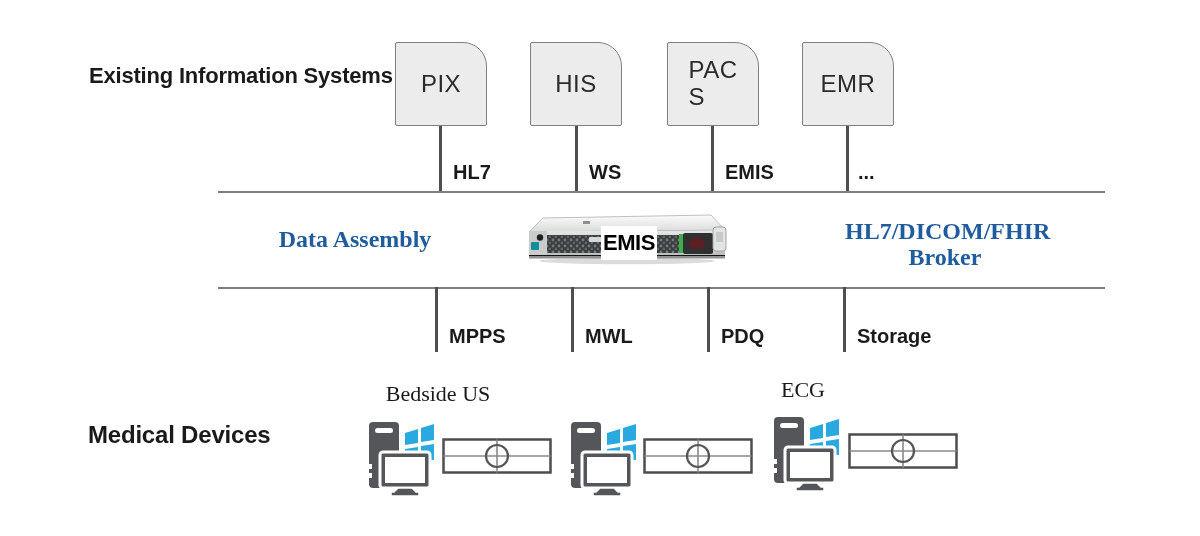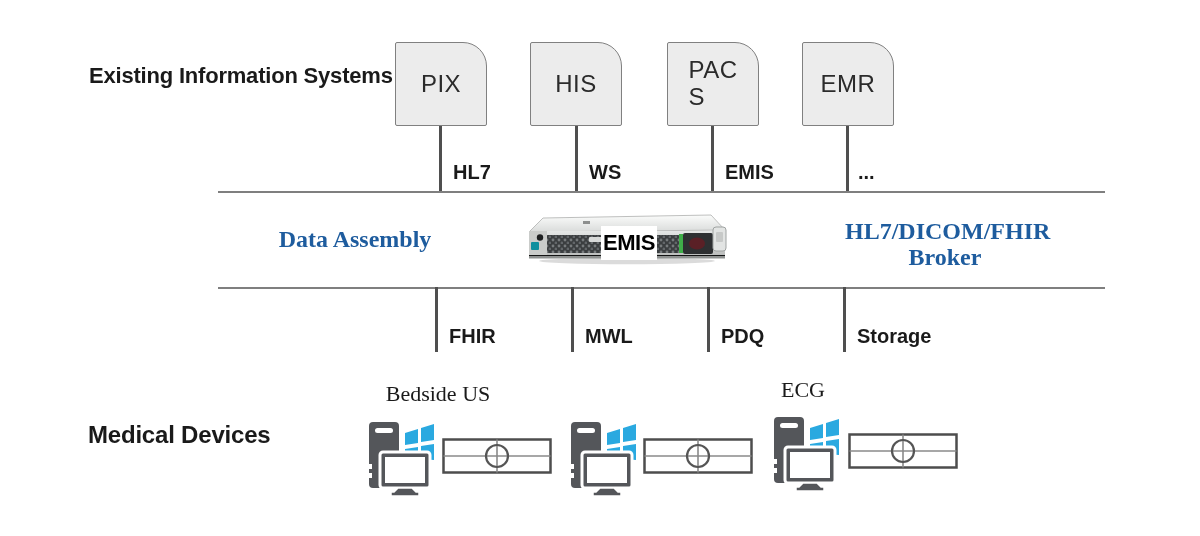--- a/index.html
+++ b/index.html
@@ -178,21 +178,21 @@
   </div>
 
   <div class="mid-label mid-right">HL7/DICOM/FHIR
 Broker</div>
 
   <div class="v-line vb vb1"></div>
   <div class="v-line vb vb2"></div>
   <div class="v-line vb vb3"></div>
   <div class="v-line vb vb4"></div>
 
-  <div class="conn-label sv sv1">FHIR</div>
+  <div class="conn-label sv sv1">MPPS</div>
   <div class="conn-label sv sv2">MWL</div>
   <div class="conn-label sv sv3">PDQ</div>
   <div class="conn-label sv sv4">Storage</div>
 
   <div class="dev-label dl1">Bedside US</div>
   <div class="dev-label dl3">ECG</div>
 
   <svg class="pc-icon pc1" viewBox="0 0 66 78">
       <use href="#pc-symbol"></use>
     </svg>

